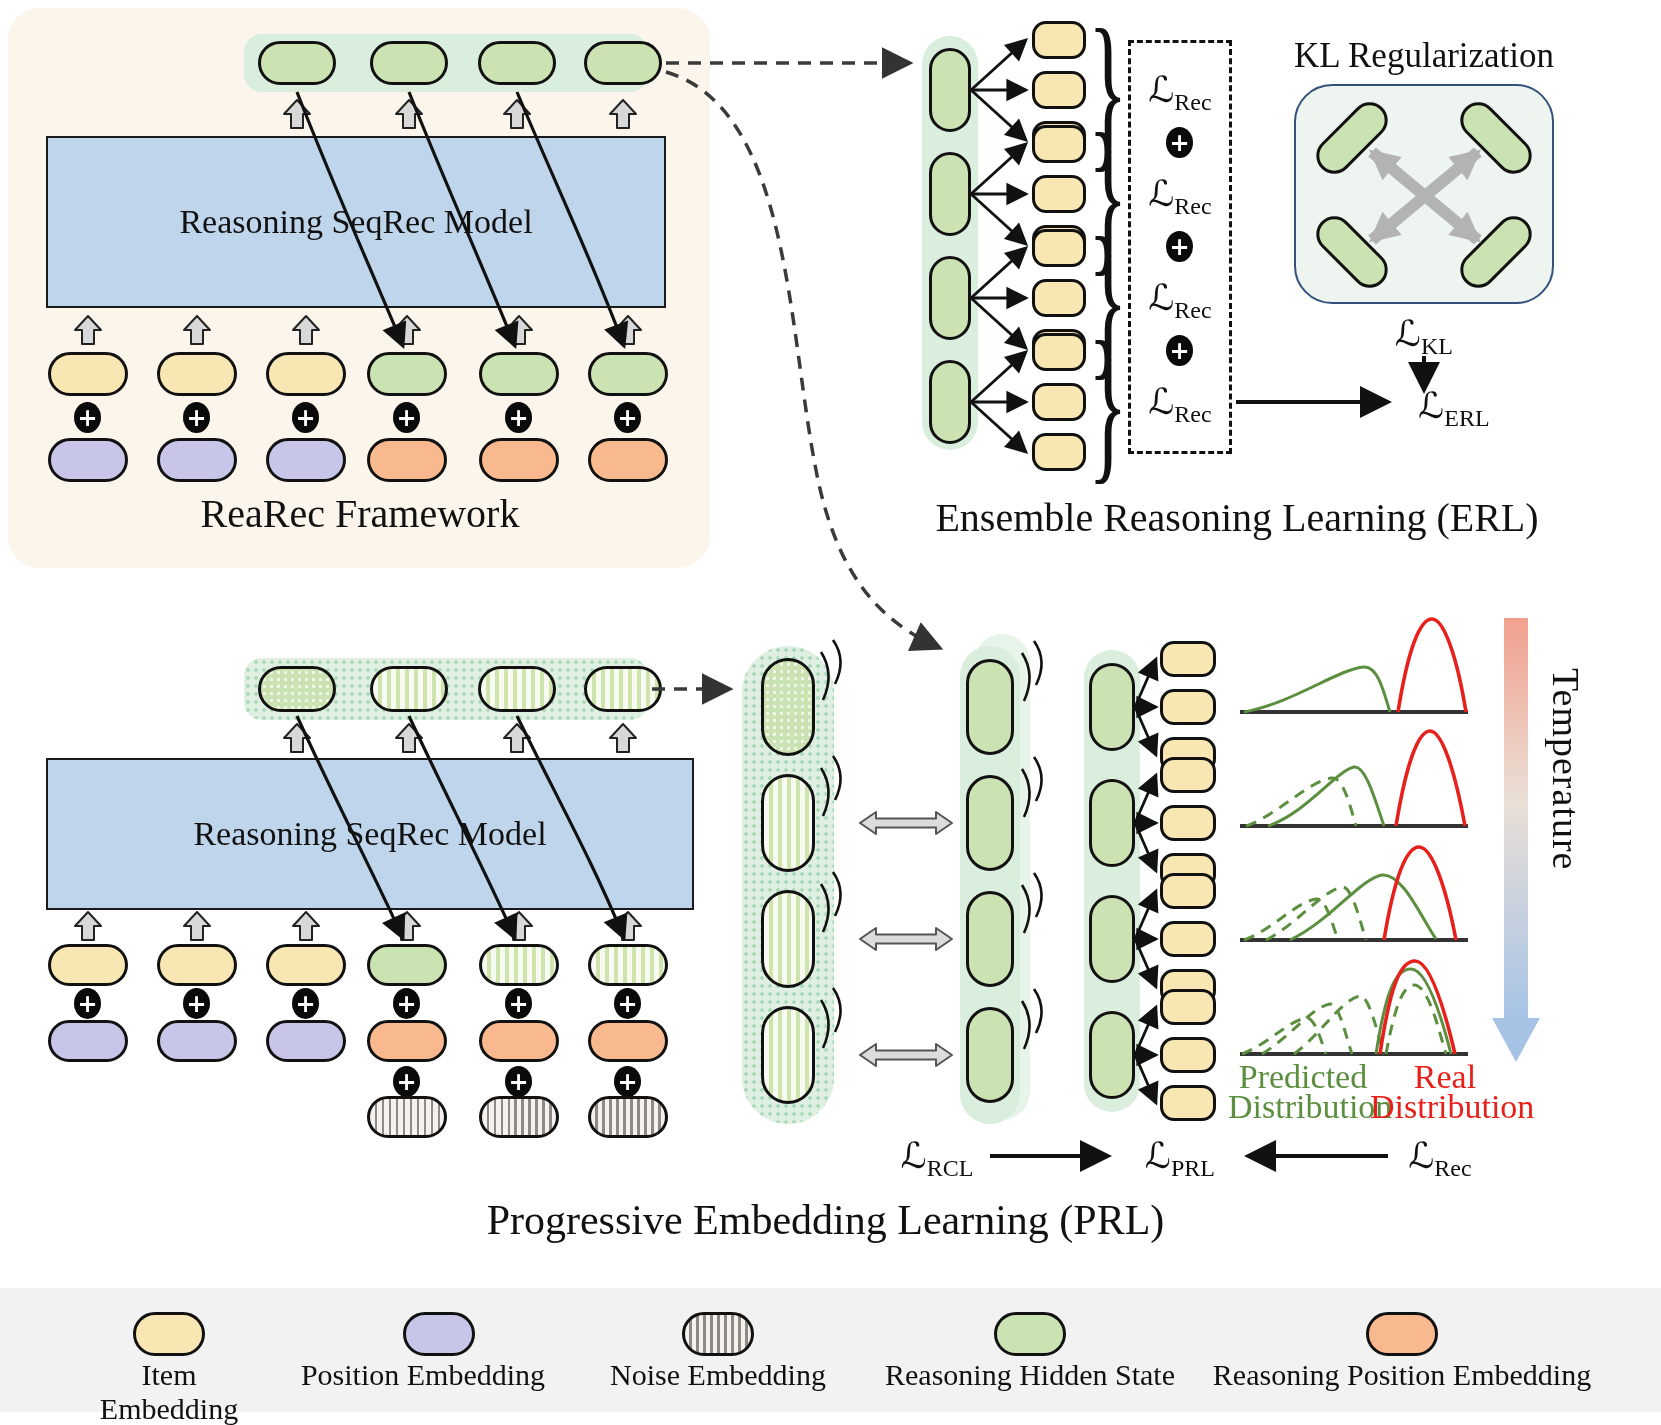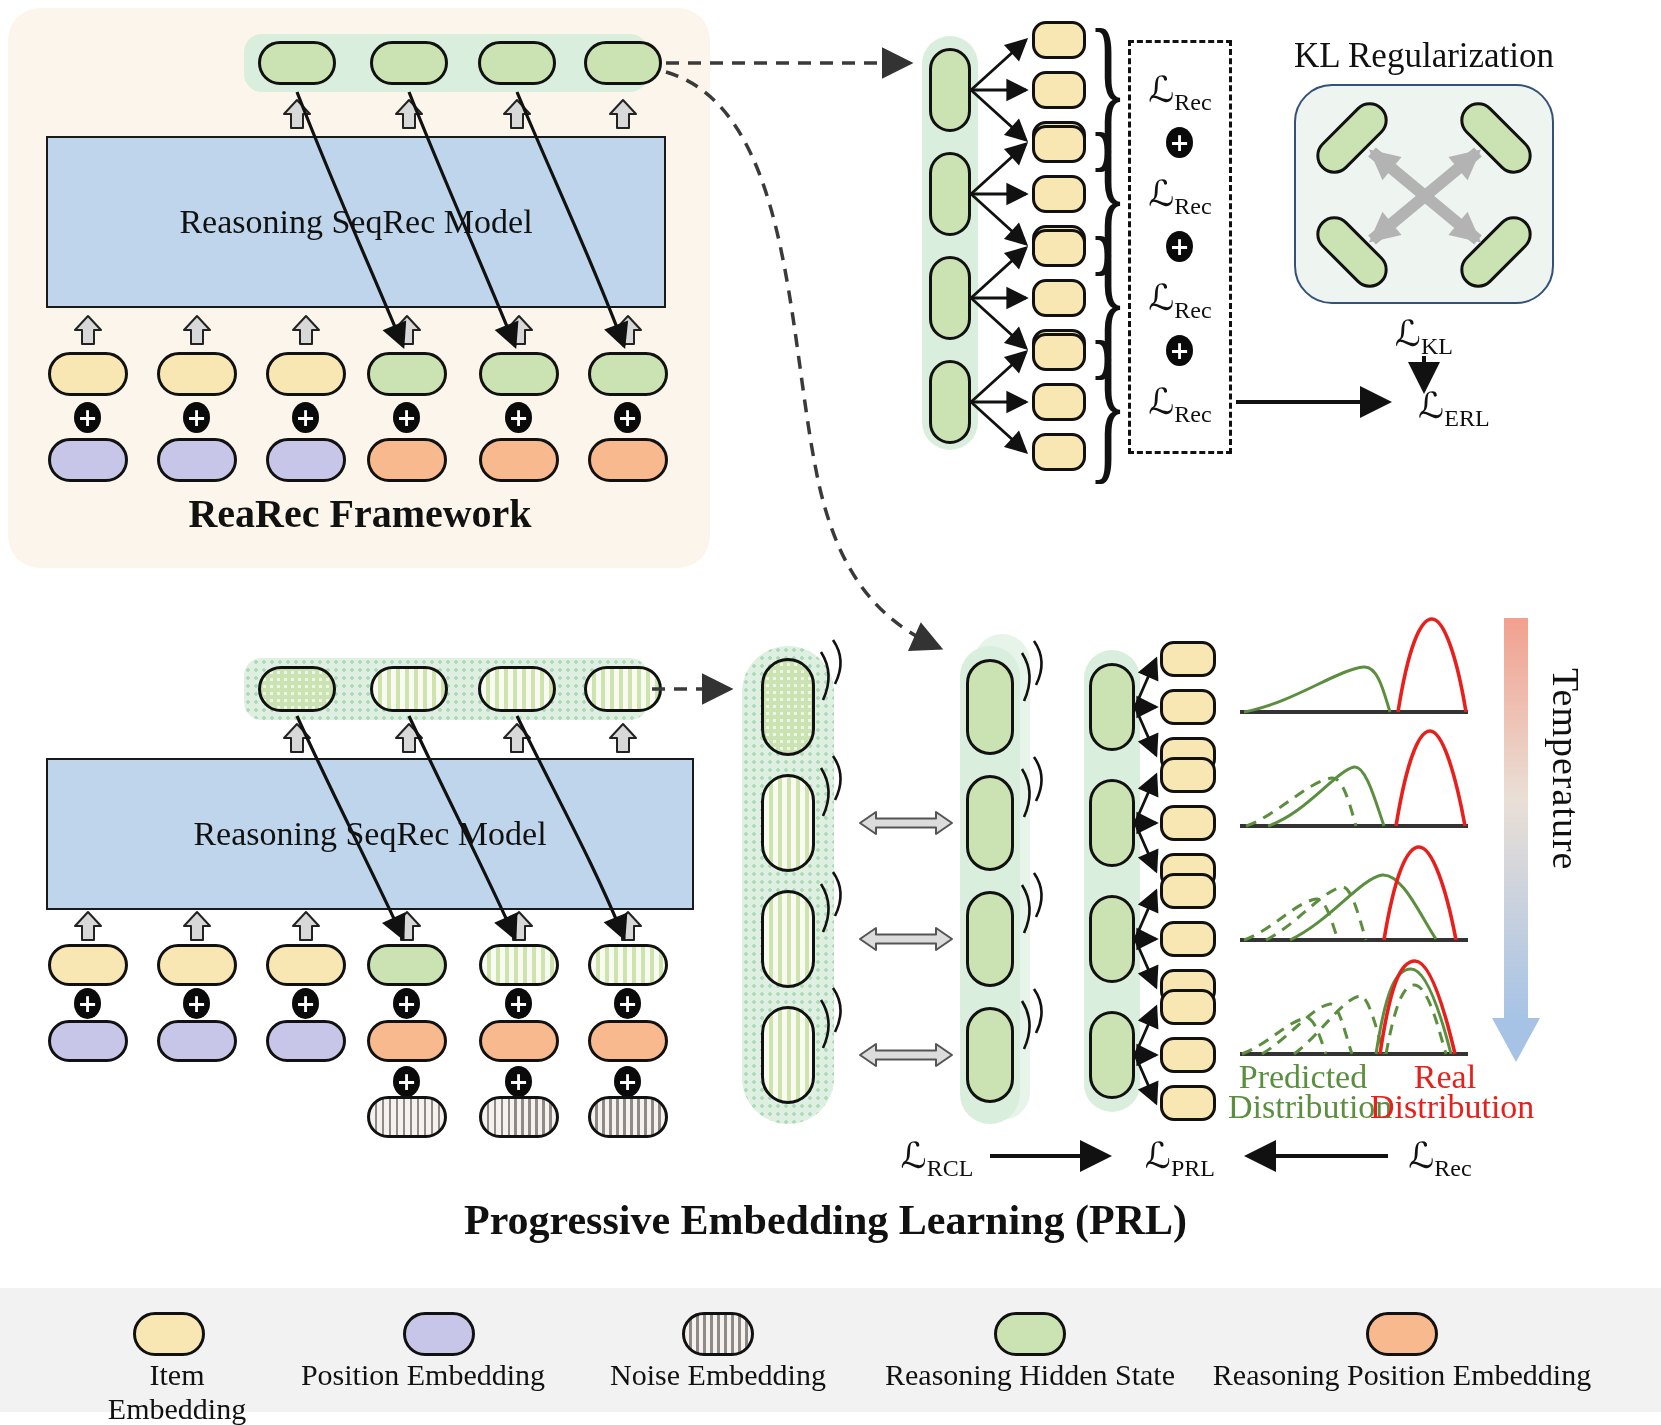--- a/index.html
+++ b/index.html
@@ -22,21 +22,21 @@
   .strip{position:absolute;background:var(--strip-green);border-radius:18px}
   .strip.hatch{background-color:var(--hatch-green);
                background-image:radial-gradient(var(--hatch-dot) 1.6px,transparent 1.75px);
                background-size:8px 8px}
   .modelbox{position:absolute;background:var(--model-blue);border:2.5px solid #1a1a1a;
             display:flex;align-items:center;justify-content:center;font-size:34px;box-sizing:border-box}
   .plus{position:absolute;width:27px;height:31px;background:#0a0a0a;border-radius:50%;
         color:#fff;display:flex;align-items:center;justify-content:center;
         font-family:"DejaVu Sans",sans-serif;font-weight:bold;font-size:24px;line-height:1}
   .upar{position:absolute;width:30px;height:32px}
-  .ptitle{position:absolute;font-weight:bold;text-align:center;font-size:40px}
+  .ptitle{position:absolute;font-weight:normal;text-align:center;font-size:40px}
   .loss{position:absolute;font-family:"DejaVu Serif","DejaVu Sans",serif;font-size:36px;
         text-align:center;line-height:44px;height:44px}
   .loss sub{font-size:24px;font-family:"Liberation Serif",serif}
   .brace{position:absolute;width:44px;height:160px;font-size:150px;line-height:160px;
          transform:scale(.55,1.16);color:#111;text-align:center;overflow:visible}
   .dashedbox{position:absolute;border:3px dashed #111;box-sizing:border-box}
   .klbox{position:absolute;background:var(--kl-bg);border:2.5px solid var(--kl-border);border-radius:38px;box-sizing:border-box}
   .kltitle{position:absolute;font-size:35px;text-align:center}
   .caption{position:absolute;font-size:34px;text-align:center}
   .distlabel{position:absolute;font-size:34px;line-height:30px;text-align:center}
@@ -178,20 +178,21 @@
   <div class="kltitle" style="left:1264px;top:36px;width:320px">KL Regularization</div>
   <div class="klbox" style="left:1294px;top:84px;width:260px;height:220px"></div>
   <div class="pill c-green" style="left:1309px;top:120px;width:86px;height:36px;border-radius:18px;transform:rotate(-45deg)"></div>
   <div class="pill c-green" style="left:1453px;top:120px;width:86px;height:36px;border-radius:18px;transform:rotate(45deg)"></div>
   <div class="pill c-green" style="left:1309px;top:234px;width:86px;height:36px;border-radius:18px;transform:rotate(45deg)"></div>
   <div class="pill c-green" style="left:1453px;top:234px;width:86px;height:36px;border-radius:18px;transform:rotate(-45deg)"></div>
 
   <div class="loss" style="left:1372px;top:312px;width:104px"><span>ℒ</span><sub>KL</sub></div>
   <div class="loss" style="left:1394px;top:384px;width:120px"><span>ℒ</span><sub>ERL</sub></div>
 
+  <div class="ptitle" style="left:822px;top:494px;width:830px">Ensemble Reasoning Learning (ERL)</div>
 
   <div class="strip hatch" style="left:244px;top:658px;width:404px;height:62px"></div>
   <div class="pill c-ghatch" style="left:258px;top:666px;width:78px;height:46px"></div>
   <div class="pill c-gstripe" style="left:370px;top:666px;width:78px;height:46px"></div>
   <div class="pill c-gstripe" style="left:478px;top:666px;width:78px;height:46px"></div>
   <div class="pill c-gstripe" style="left:584px;top:666px;width:78px;height:46px"></div>
 
   <svg class="upar" style="left:282px;top:722px">
       <use href="#uparrow"></use>
     </svg>
@@ -339,21 +340,21 @@
 
   <div class="ptitle" style="left:8px;top:1196px;width:1635px;font-size:42px">Progressive Embedding Learning (PRL)</div>
 
   <div class="legendbar"></div>
   <div class="pill c-item" style="left:133px;top:1312px;width:72px;height:44px"></div>
   <div class="pill c-pos" style="left:403px;top:1312px;width:72px;height:44px"></div>
   <div class="pill c-noise" style="left:682px;top:1312px;width:72px;height:44px"></div>
   <div class="pill c-green" style="left:994px;top:1312px;width:72px;height:44px"></div>
   <div class="pill c-or" style="left:1366px;top:1312px;width:72px;height:44px"></div>
 
-  <div class="legend-label" style="left:77px;width:200px">Item Embedding</div>
+  <div class="legend-label" style="left:69px;width:200px">Item Embedding</div>
   <div class="legend-label" style="left:298px;width:250px">Position Embedding</div>
   <div class="legend-label" style="left:603px;width:230px">Noise Embedding</div>
   <div class="legend-label" style="left:1202px;width:400px">Reasoning Position Embedding</div>
   <div class="legend-label" style="left:875px;width:310px">Reasoning Hidden State</div>
 
 
   <svg class="overlay" viewBox="0 0 1661 1425">
     <defs>
       <marker id="ah" markerWidth="9" markerHeight="9" refX="7.5" refY="4.5" orient="auto">
         <path d="M0.5,0.5 L8.5,4.5 L0.5,8.5 Z" fill="#111"></path>

